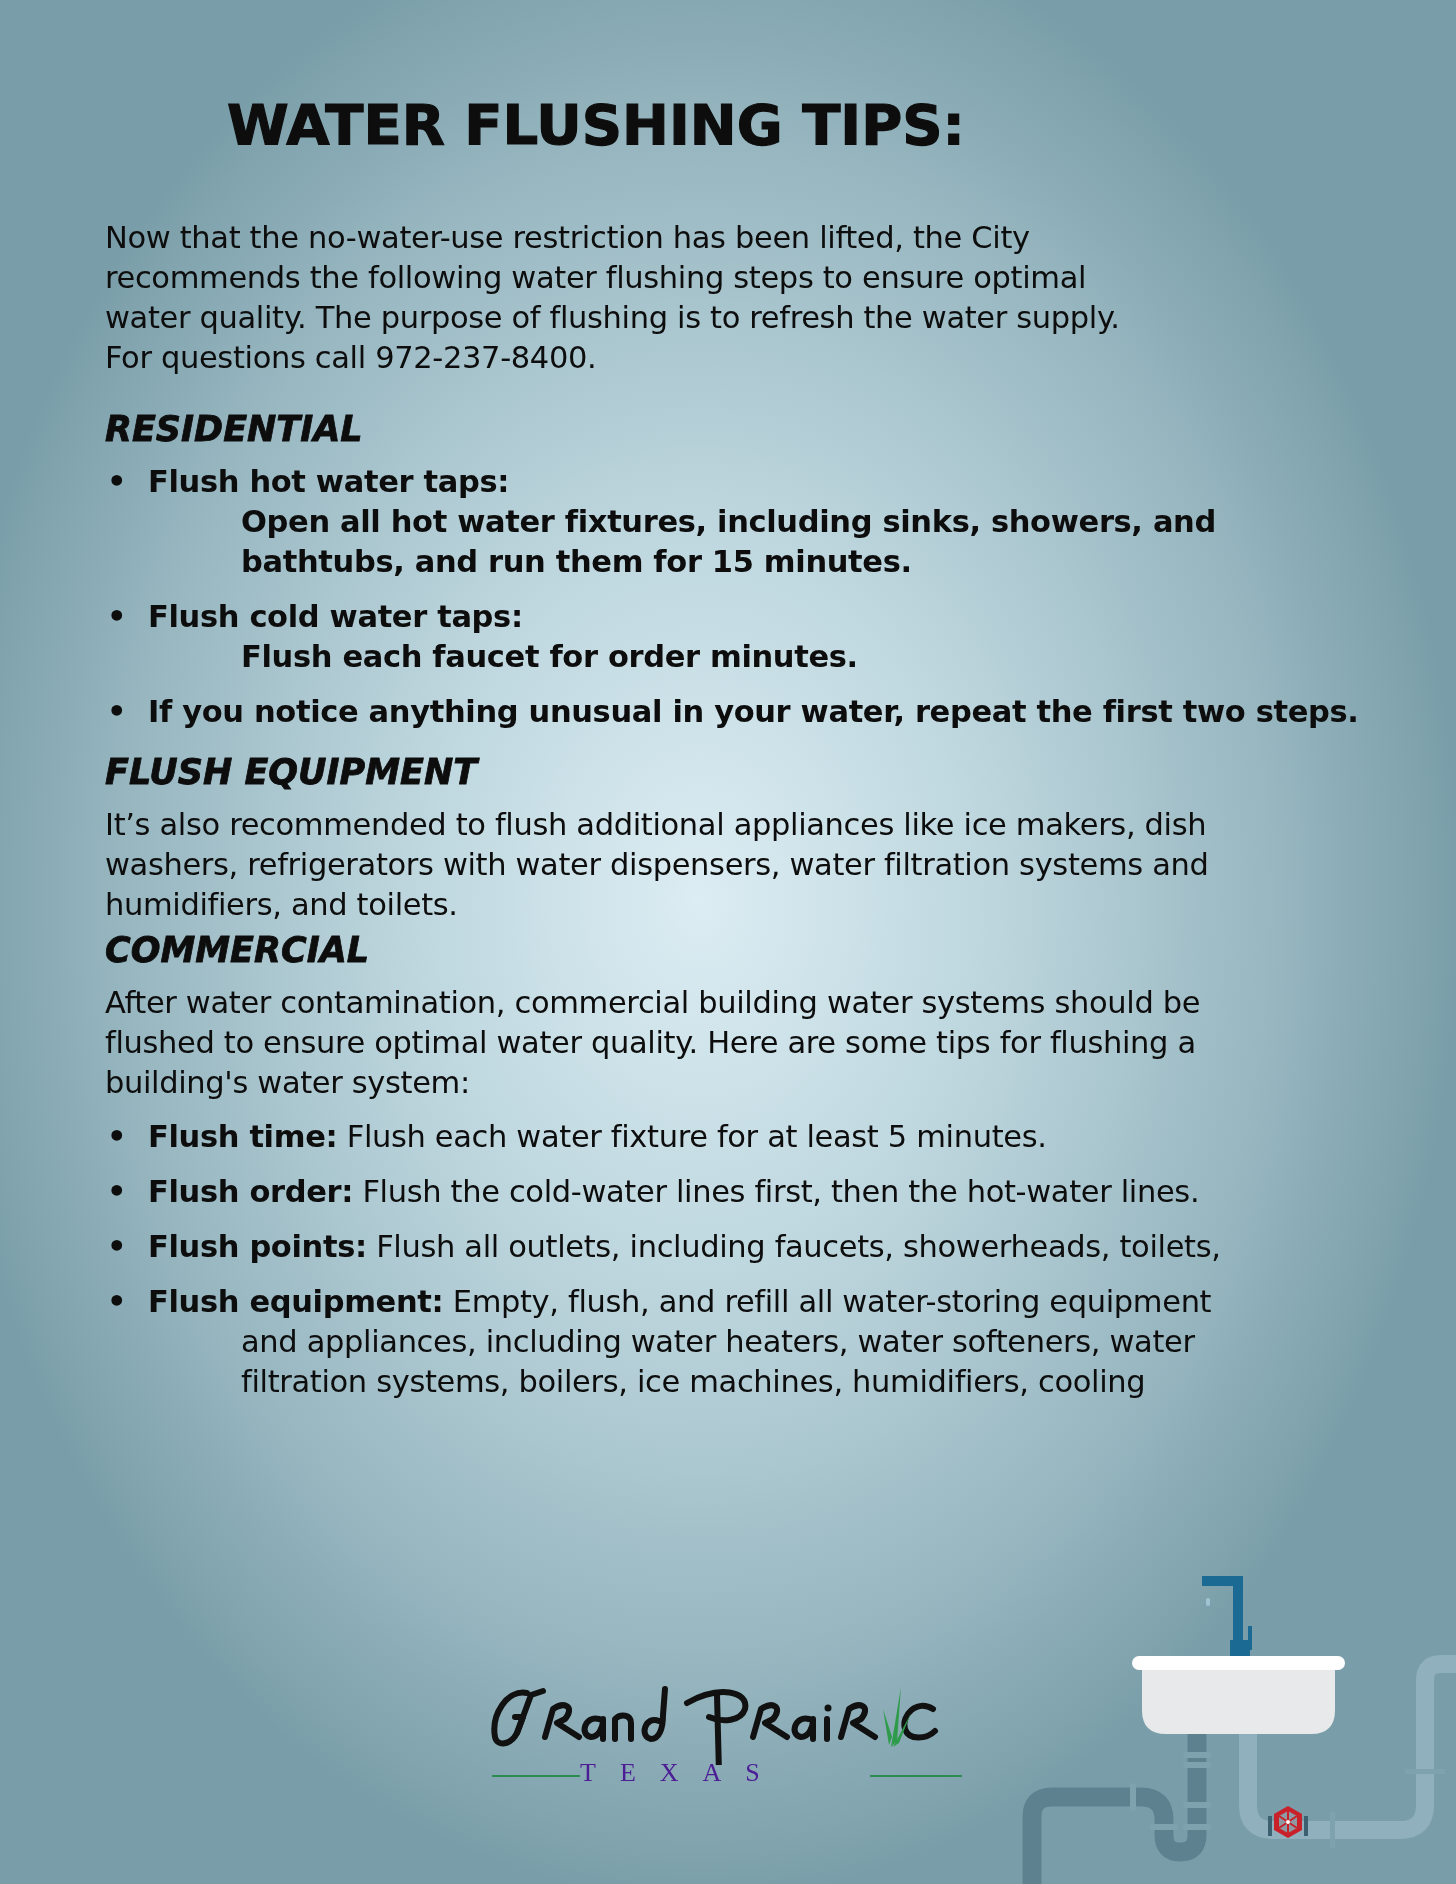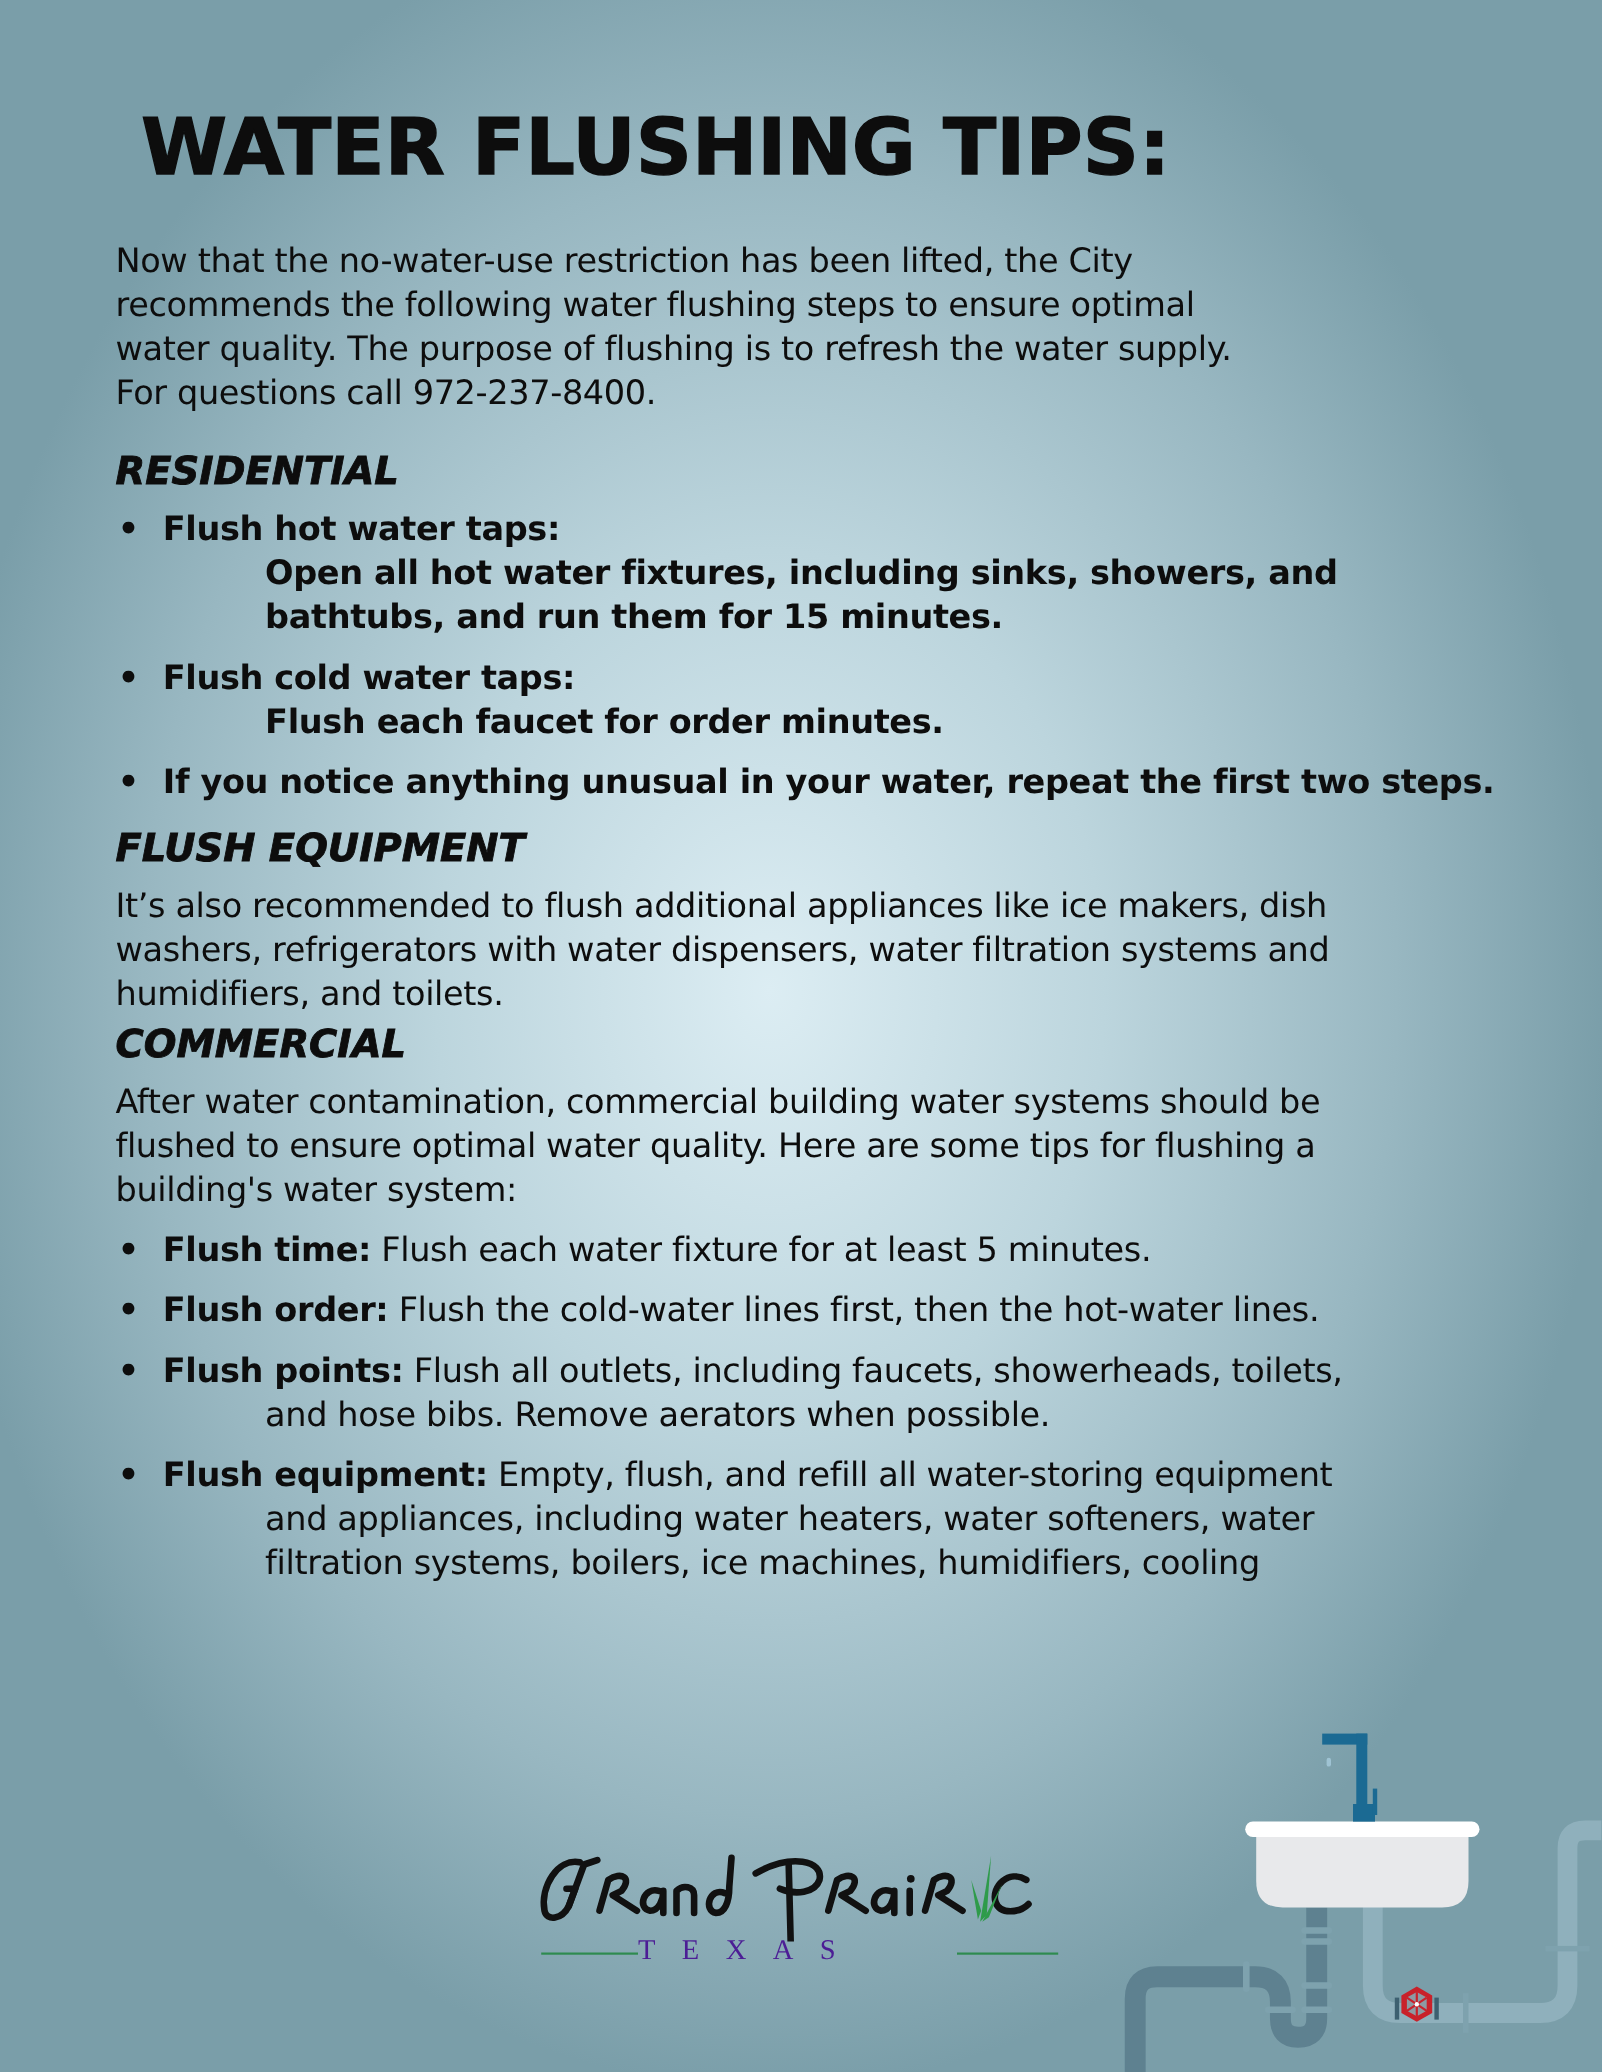--- a/index.html
+++ b/index.html
@@ -22,21 +22,21 @@
       inset: 0;
     }
     .title {
       position: absolute;
       top: 92px;
       left: 0;
       width: 1192px;
       text-align: center;
       font-family: "DejaVu Sans", sans-serif;
       font-weight: 900;
-      font-size: 71px;
+      font-size: 56px;
       letter-spacing: 0px;
       margin: 0;
       -webkit-text-stroke: 1.2px #0d0d0d;
     }
     .content {
       position: absolute;
       left: 105px;
       top: 218px;
       width: 1300px;
     }
@@ -189,21 +189,20 @@
         <span class="bullet">•</span>
         <span class="lbl">Flush time:</span><span> Flush each water fixture for at least 5 minutes.</span>
       </li>
       <li class="li">
         <span class="bullet">•</span>
         <span class="lbl">Flush order:</span><span> Flush the cold-water lines first, then the hot-water lines.</span>
       </li>
       <li class="li">
         <span class="bullet">•</span>
         <span class="lbl">Flush points:</span><span> Flush all outlets, including faucets, showerheads, toilets,</span>
-        <span class="cont">and hose bibs. Remove aerators when possible.</span>
       </li>
       <li class="li">
         <span class="bullet">•</span>
         <span class="lbl">Flush equipment:</span><span> Empty, flush, and refill all water-storing equipment</span>
         <span class="cont">and appliances, including water heaters, water softeners, water</span>
         <span class="cont">filtration systems, boilers, ice machines, humidifiers, cooling</span>
       </li>
     </ul>
   </div>
 

